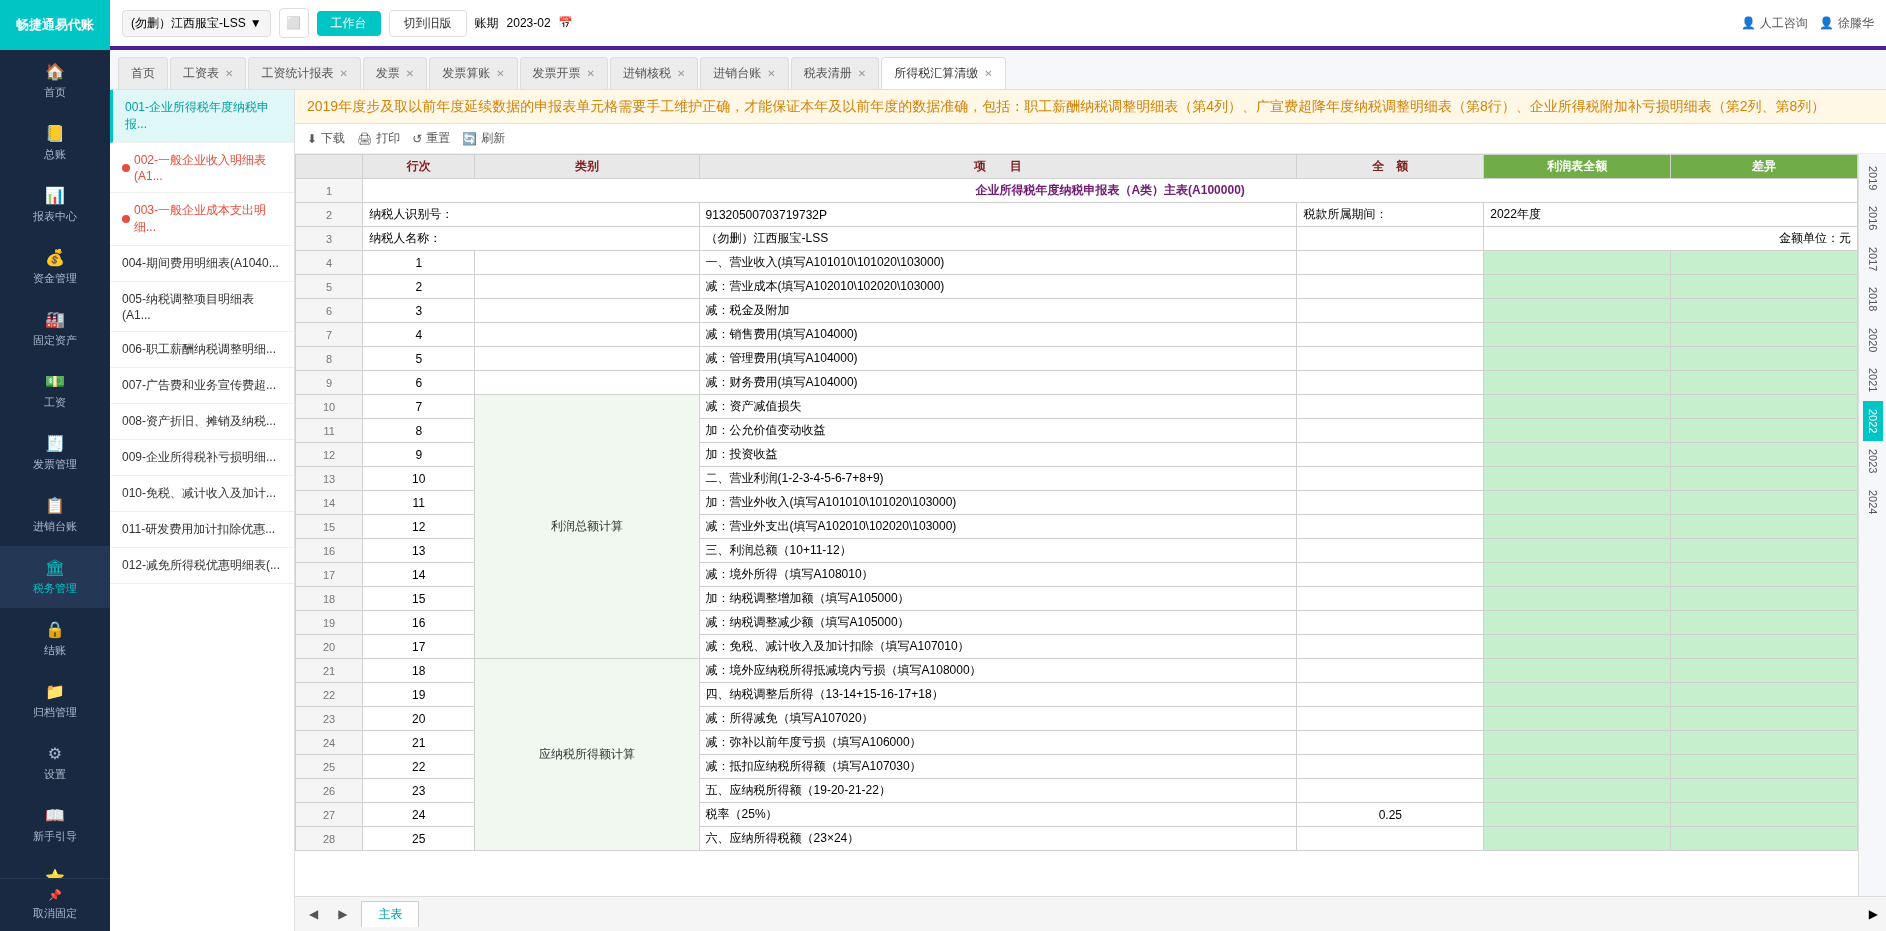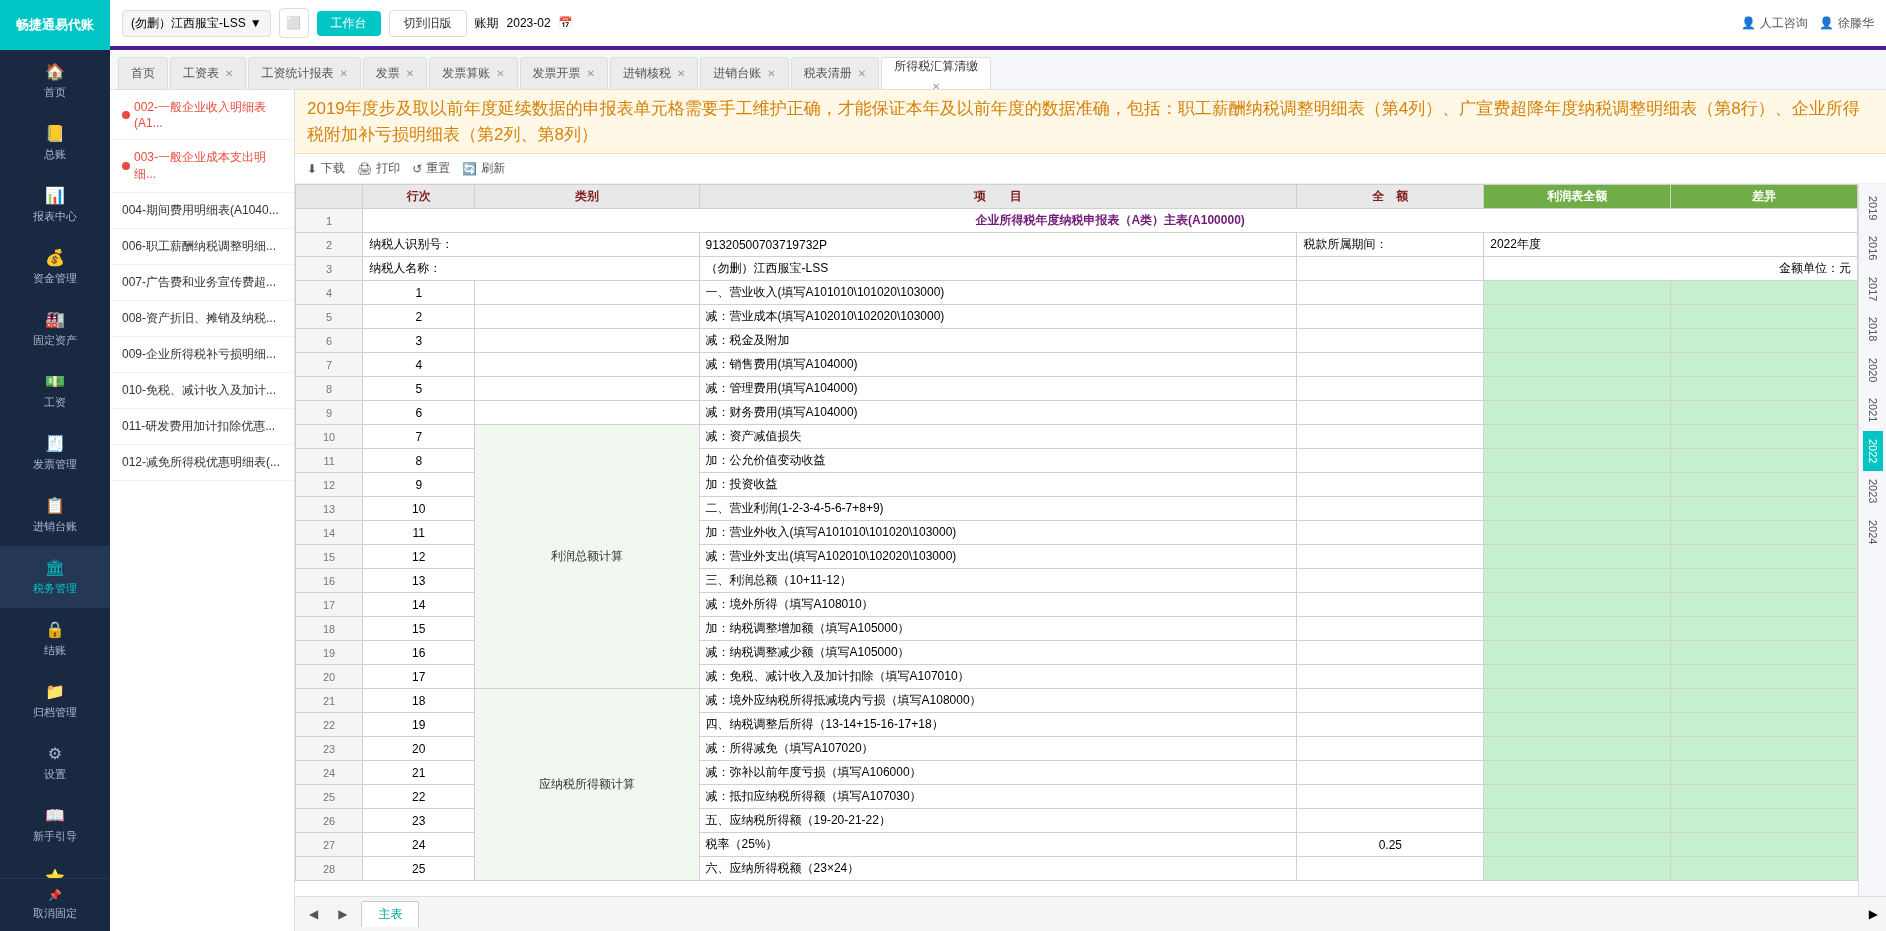--- a/index.html
+++ b/index.html
@@ -25,39 +25,39 @@
     .topbar-company { display: flex; align-items: center; gap: 4px; background: #f5f5f5; border: 1px solid #ddd; border-radius: 4px; padding: 4px 8px; cursor: pointer; }
     .topbar-icon-btn { width: 30px; height: 30px; border: 1px solid #ddd; border-radius: 4px; display: flex; align-items: center; justify-content: center; cursor: pointer; background: #fff; }
     .topbar-btn { padding: 4px 14px; border-radius: 4px; cursor: pointer; font-size: 12px; }
     .topbar-btn.primary { background: #00c5c5; color: #fff; border: none; }
     .topbar-btn.default { background: #fff; color: #333; border: 1px solid #ddd; }
     .topbar-right { margin-left: auto; display: flex; align-items: center; gap: 12px; color: #555; }
 
     
     .tabbar { height: 40px; background: #f5f7fa; border-bottom: 1px solid #e0e0e0; display: flex; align-items: flex-end; padding: 0 8px; gap: 2px; overflow-x: auto; }
     .tab { height: 32px; padding: 0 12px; display: flex; align-items: center; gap: 6px; font-size: 12px; cursor: pointer; border-radius: 4px 4px 0 0; border: 1px solid #ddd; border-bottom: none; background: #ececec; color: #555; }
-    .tab.active { background: #fff; color: #333; border-color: #ddd; flex-direction: column; }
+    .tab.active { background: #fff; color: #333; border-color: #ddd; }
     .tab .close-btn { color: #999; font-size: 10px; cursor: pointer; }
 
     
     .content-area { flex: 1; display: flex; overflow: hidden; background: #fff; }
 
     
     .left-panel { width: 185px; background: #fff; border-right: 1px solid #e0e0e0; display: flex; flex-direction: column; overflow-y: auto; flex-shrink: 0; }
     .left-panel-item { padding: 9px 12px; font-size: 12px; cursor: pointer; color: #333; border-bottom: 1px solid #f0f0f0; display: flex; align-items: center; gap: 4px; }
     .left-panel-item.active { background: #e0f7f7; color: #00a0a0; border-left: 3px solid #00c5c5; }
     .left-panel-item.error { color: #e74c3c; }
     .left-panel-item .dot { width: 8px; height: 8px; border-radius: 50%; flex-shrink: 0; }
     .dot-red { background: #e74c3c; }
 
     
     .right-area { flex: 1; display: flex; flex-direction: column; overflow: hidden; }
 
     
-    .notice-bar { background: #fff8e6; border-bottom: 1px solid #ffe0a0; padding: 6px 12px; font-size: 17px; color: #d4820a; line-height: 1.5; }
+    .notice-bar { background: #fff8e6; border-bottom: 1px solid #ffe0a0; padding: 6px 12px; font-size: 14px; color: #d4820a; line-height: 1.5; }
 
     
     .toolbar { display: flex; align-items: center; padding: 6px 12px; gap: 12px; background: #fff; border-bottom: 1px solid #eee; }
     .toolbar-btn { display: flex; align-items: center; gap: 4px; cursor: pointer; color: #555; font-size: 12px; }
 
     
     .main-content-row { flex: 1; display: flex; overflow: hidden; }
 
     
     .year-panel { width: 28px; background: #f5f7fa; border-left: 1px solid #e0e0e0; display: flex; flex-direction: column; align-items: center; padding: 4px 0; font-size: 11px; color: #555; overflow-y: auto; }
@@ -213,30 +213,36 @@
         </div>
         <div class="tab active">
           <span>所得税汇算清缴</span>
           <span class="close-btn">✕</span>
         </div>
       </div>
 
     <div class="content-area">
 
       <div class="left-panel" id="left-panel">
+      <div class="left-panel-item active">
+            <span>001-企业所得税年度纳税申报...</span>
+          </div>
           <div class="left-panel-item error">
             <span class="dot dot-red"></span>
             <span>002-一般企业收入明细表(A1...</span>
           </div>
           <div class="left-panel-item error">
             <span class="dot dot-red"></span>
             <span>003-一般企业成本支出明细...</span>
           </div>
           <div class="left-panel-item">
             <span>004-期间费用明细表(A1040...</span>
+          </div>
+          <div class="left-panel-item">
+            <span>005-纳税调整项目明细表(A1...</span>
           </div>
           <div class="left-panel-item">
             <span>006-职工薪酬纳税调整明细...</span>
           </div>
           <div class="left-panel-item">
             <span>007-广告费和业务宣传费超...</span>
           </div>
           <div class="left-panel-item">
             <span>008-资产折旧、摊销及纳税...</span>
           </div>

